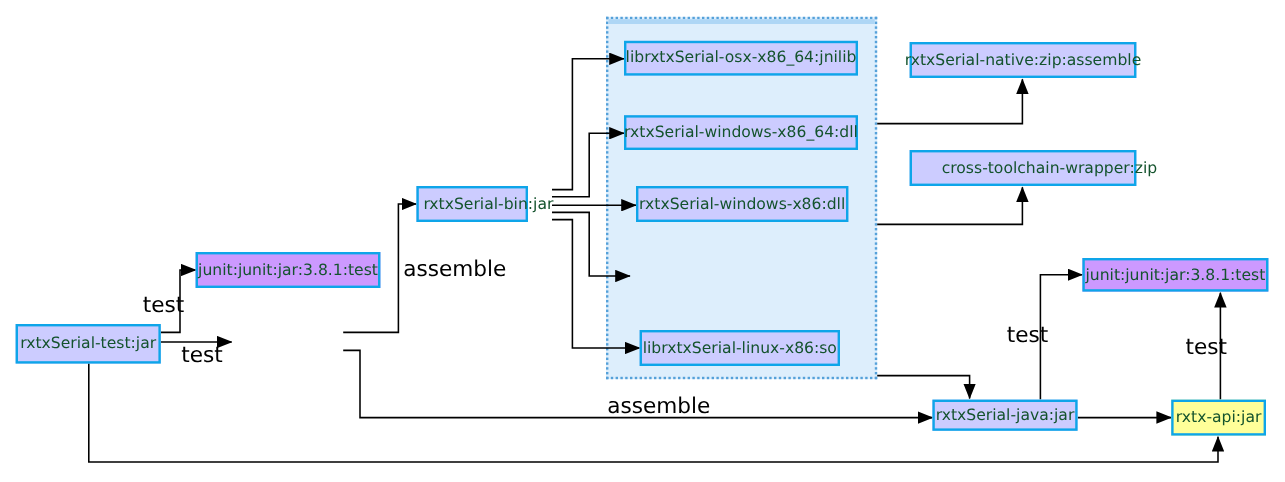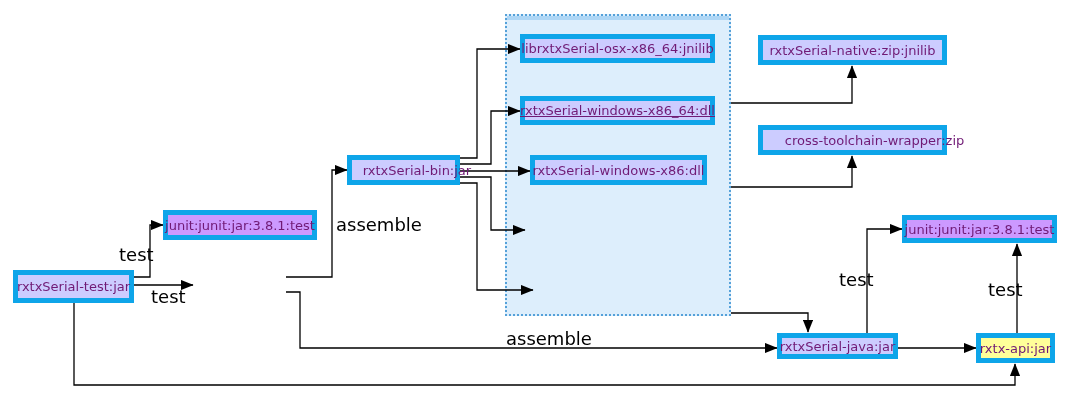--- a/index.html
+++ b/index.html
@@ -6,23 +6,23 @@
   #canvas{
     position:relative;
     width:1071px;height:402px;
     background:#ffffff;
     font-family:"DejaVu Sans","Liberation Sans",sans-serif;
     overflow:hidden;
   }
   .node{
     position:absolute;
     box-sizing:border-box;
-    border:5px solid #0ea5e9;
+    border:2px solid #0ea5e9;
     display:flex;align-items:center;justify-content:center;
-    font-size:13px;color:#701a75;white-space:nowrap;
+    font-size:13px;color:#14532d;white-space:nowrap;
     line-height:1;
   }
   .node.module{background:#ccccff;}
   .node.testdep{background:#cc99ff;}
   .node.artifact{background:#ffff99;}
   .cluster{
     position:absolute;
     box-sizing:border-box;
     left:505px;top:14px;width:226px;height:302px;
     background:#ddeefc;
@@ -67,25 +67,26 @@
     <polyline class="edge" marker-end="url(#arrow)" points="731,103 852,103 852,66"></polyline>
     <polyline class="edge" marker-end="url(#arrow)" points="731,187 852,187 852,156"></polyline>
     <polyline class="edge" marker-end="url(#arrow)" points="731,313 808,313 808,332"></polyline>
     <polyline class="edge" marker-end="url(#arrow)" points="867,333 867,229 902,229"></polyline>
     <polyline class="edge" marker-end="url(#arrow)" points="898,348 976,348"></polyline>
     <polyline class="edge" marker-end="url(#arrow)" points="1017,333 1017,244"></polyline>
   </svg>
 
   <div class="node module" style="left:13px;top:270px;width:121px;height:33px;">rxtxSerial-test:jar</div>
   <div class="node testdep" style="left:163px;top:210px;width:154px;height:30px;">junit:junit:jar:3.8.1:test</div>
-  <div class="node module" style="left:347px;top:155px;width:113px;height:30px;padding-left:27px;">rxtxSerial-bin:jar</div>
+  <div class="node module" style="left:347px;top:155px;width:93px;height:30px;padding-left:27px;">rxtxSerial-bin:jar</div>
   <div class="node module" style="left:520px;top:34px;width:195px;height:29px;">librxtxSerial-osx-x86_64:jnilib</div>
-  <div class="node module" style="left:520px;top:96px;width:195px;height:29px;text-decoration:underline;">rxtxSerial-windows-x86_64:dll</div>
+  <div class="node module" style="left:520px;top:96px;width:195px;height:29px;">rxtxSerial-windows-x86_64:dll</div>
   <div class="node module" style="left:530px;top:155px;width:177px;height:30px;text-align:right;">rxtxSerial-windows-x86:dll</div>
-  <div class="node module" style="left:758px;top:35px;width:189px;height:30px;">rxtxSerial-native:zip:jnilib</div>
+  <div class="node module" style="left:533px;top:275px;width:167px;height:30px;">librxtxSerial-linux-x86:so</div>
+  <div class="node module" style="left:758px;top:35px;width:189px;height:30px;">rxtxSerial-native:zip:assemble</div>
   <div class="node module" style="left:758px;top:125px;width:189px;height:30px;padding-left:44px;">cross-toolchain-wrapper:zip</div>
   <div class="node module" style="left:777px;top:333px;width:121px;height:26px;">rxtxSerial-java:jar</div>
   <div class="node testdep" style="left:902px;top:215px;width:155px;height:28px;">junit:junit:jar:3.8.1:test</div>
   <div class="node artifact" style="left:976px;top:333px;width:79px;height:30px;">rxtx-api:jar</div>
 
   <div class="edge-label" style="left:119px;top:246px;">test</div>
   <div class="edge-label" style="left:151px;top:288px;">test</div>
   <div class="edge-label" style="left:336px;top:216px;">assemble</div>
   <div class="edge-label" style="left:506px;top:330px;">assemble</div>
   <div class="edge-label" style="left:839px;top:271px;">test</div>

